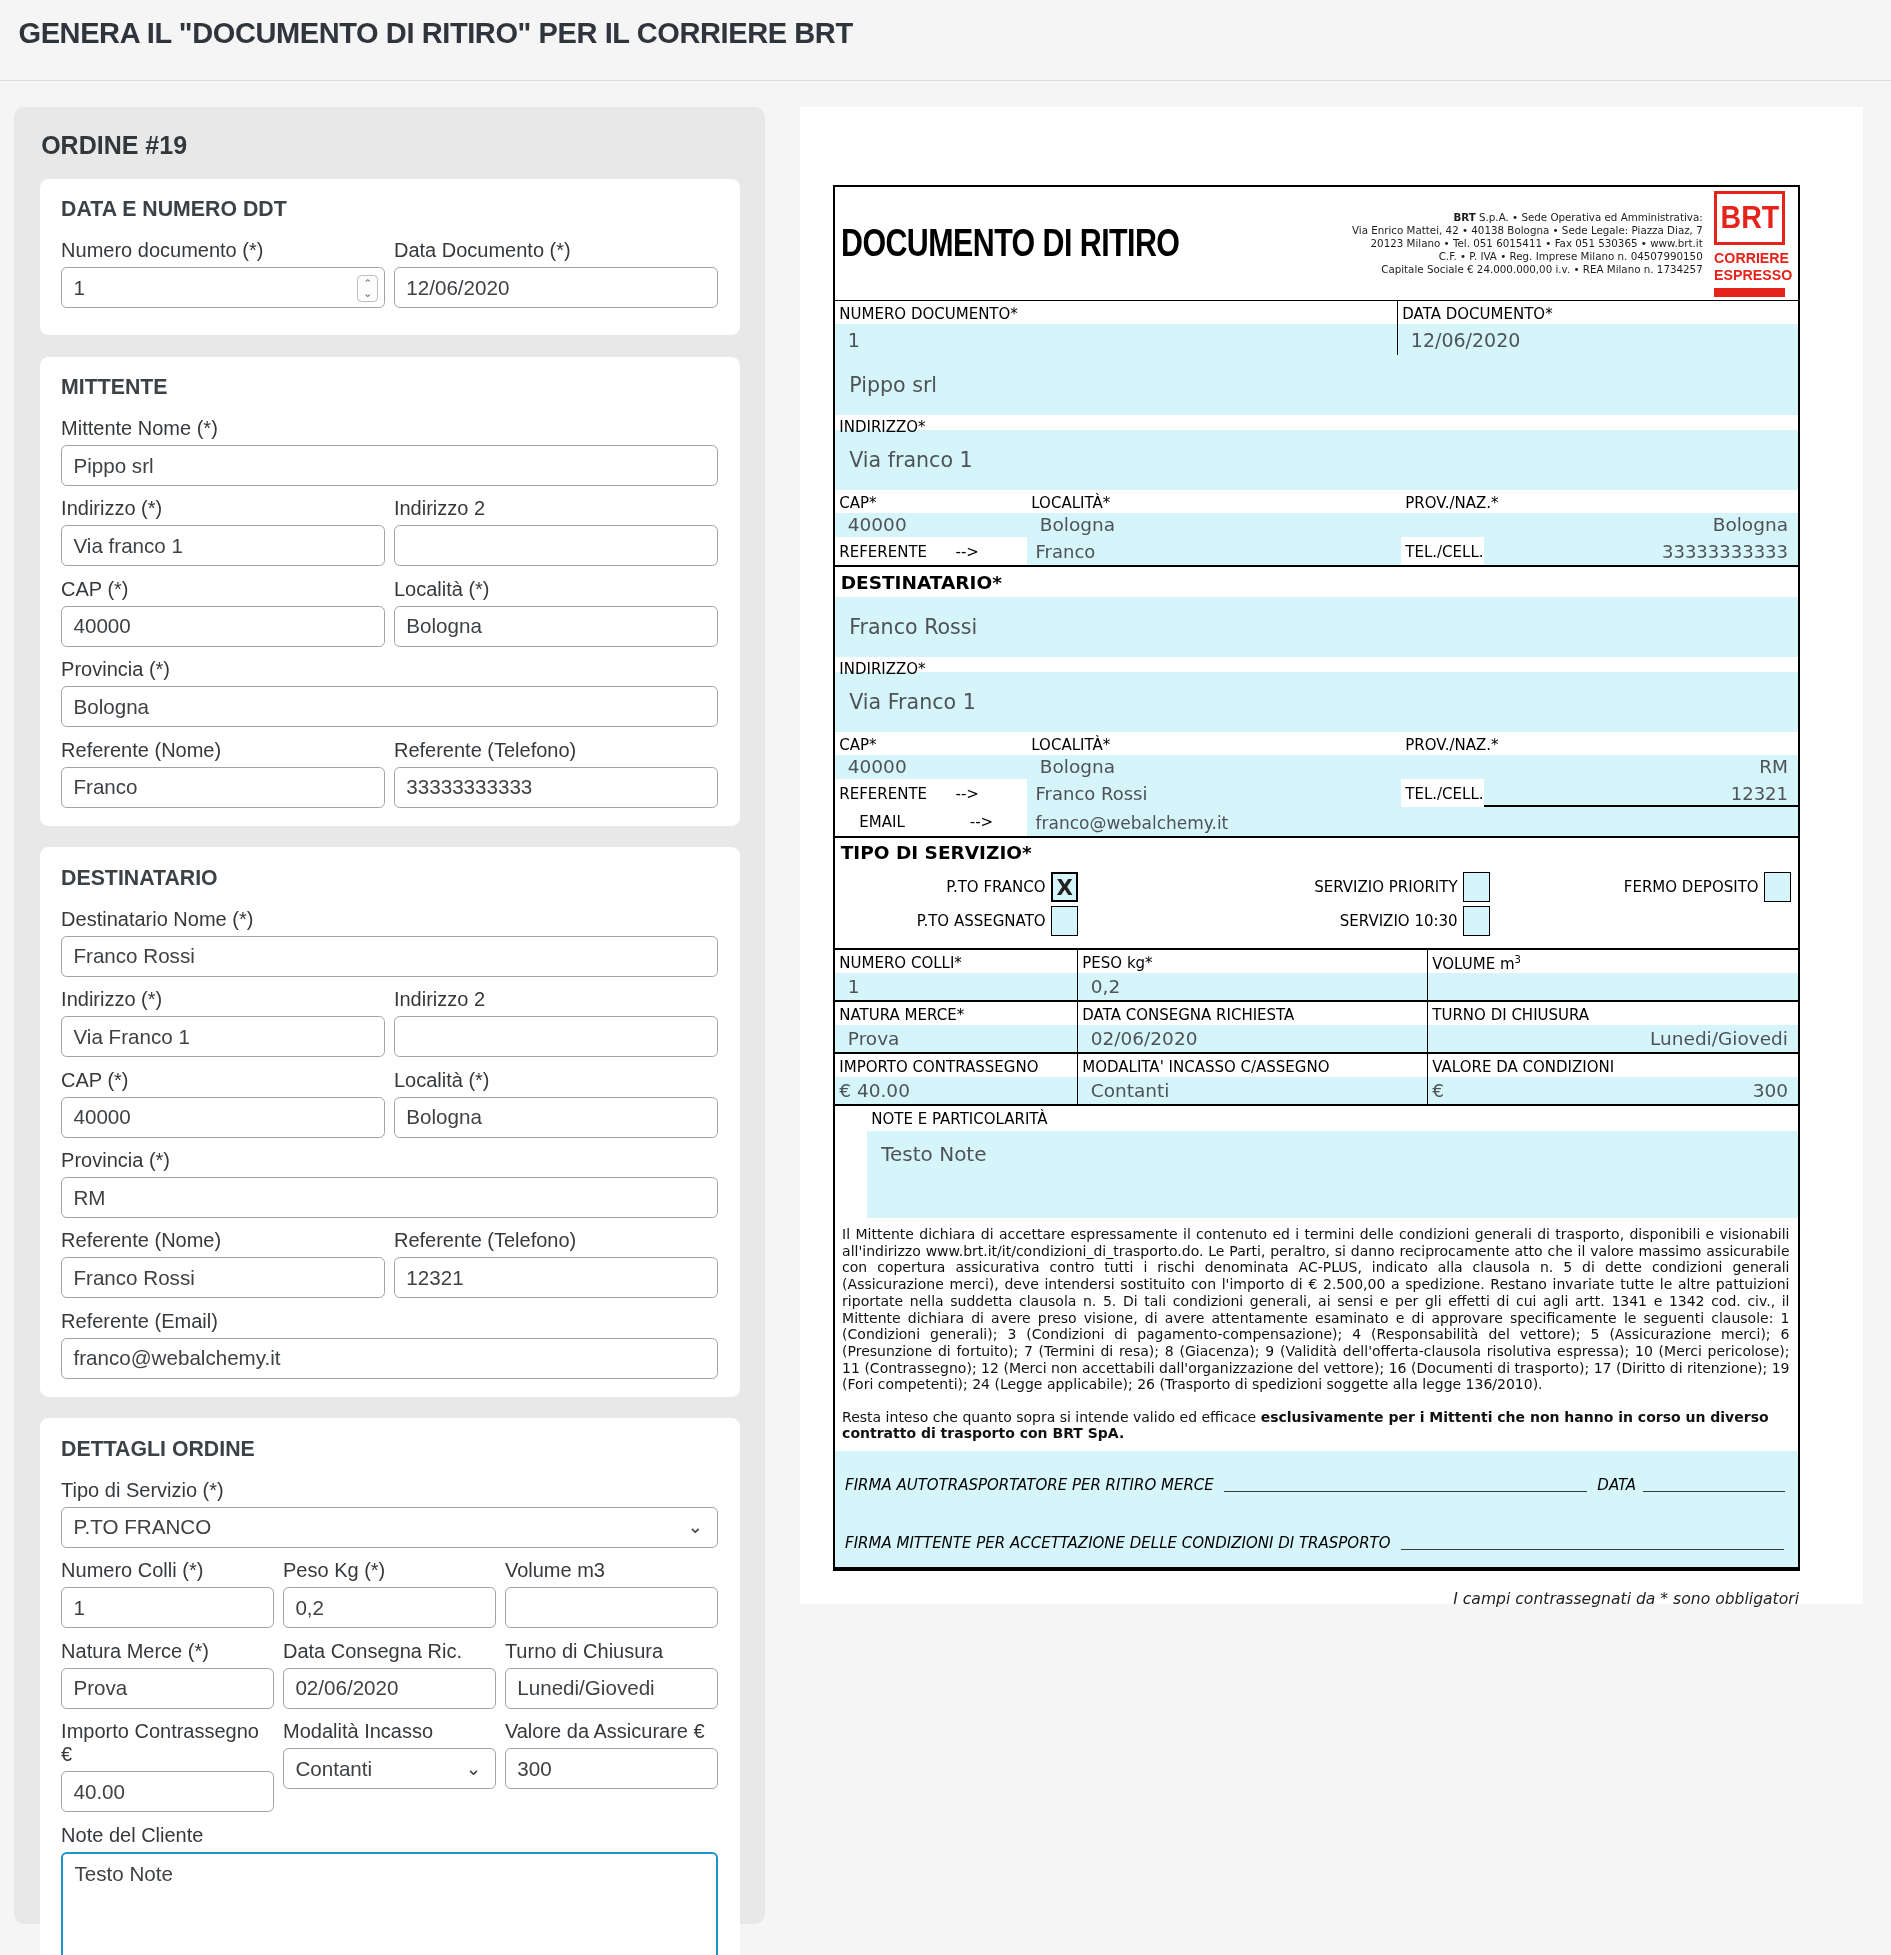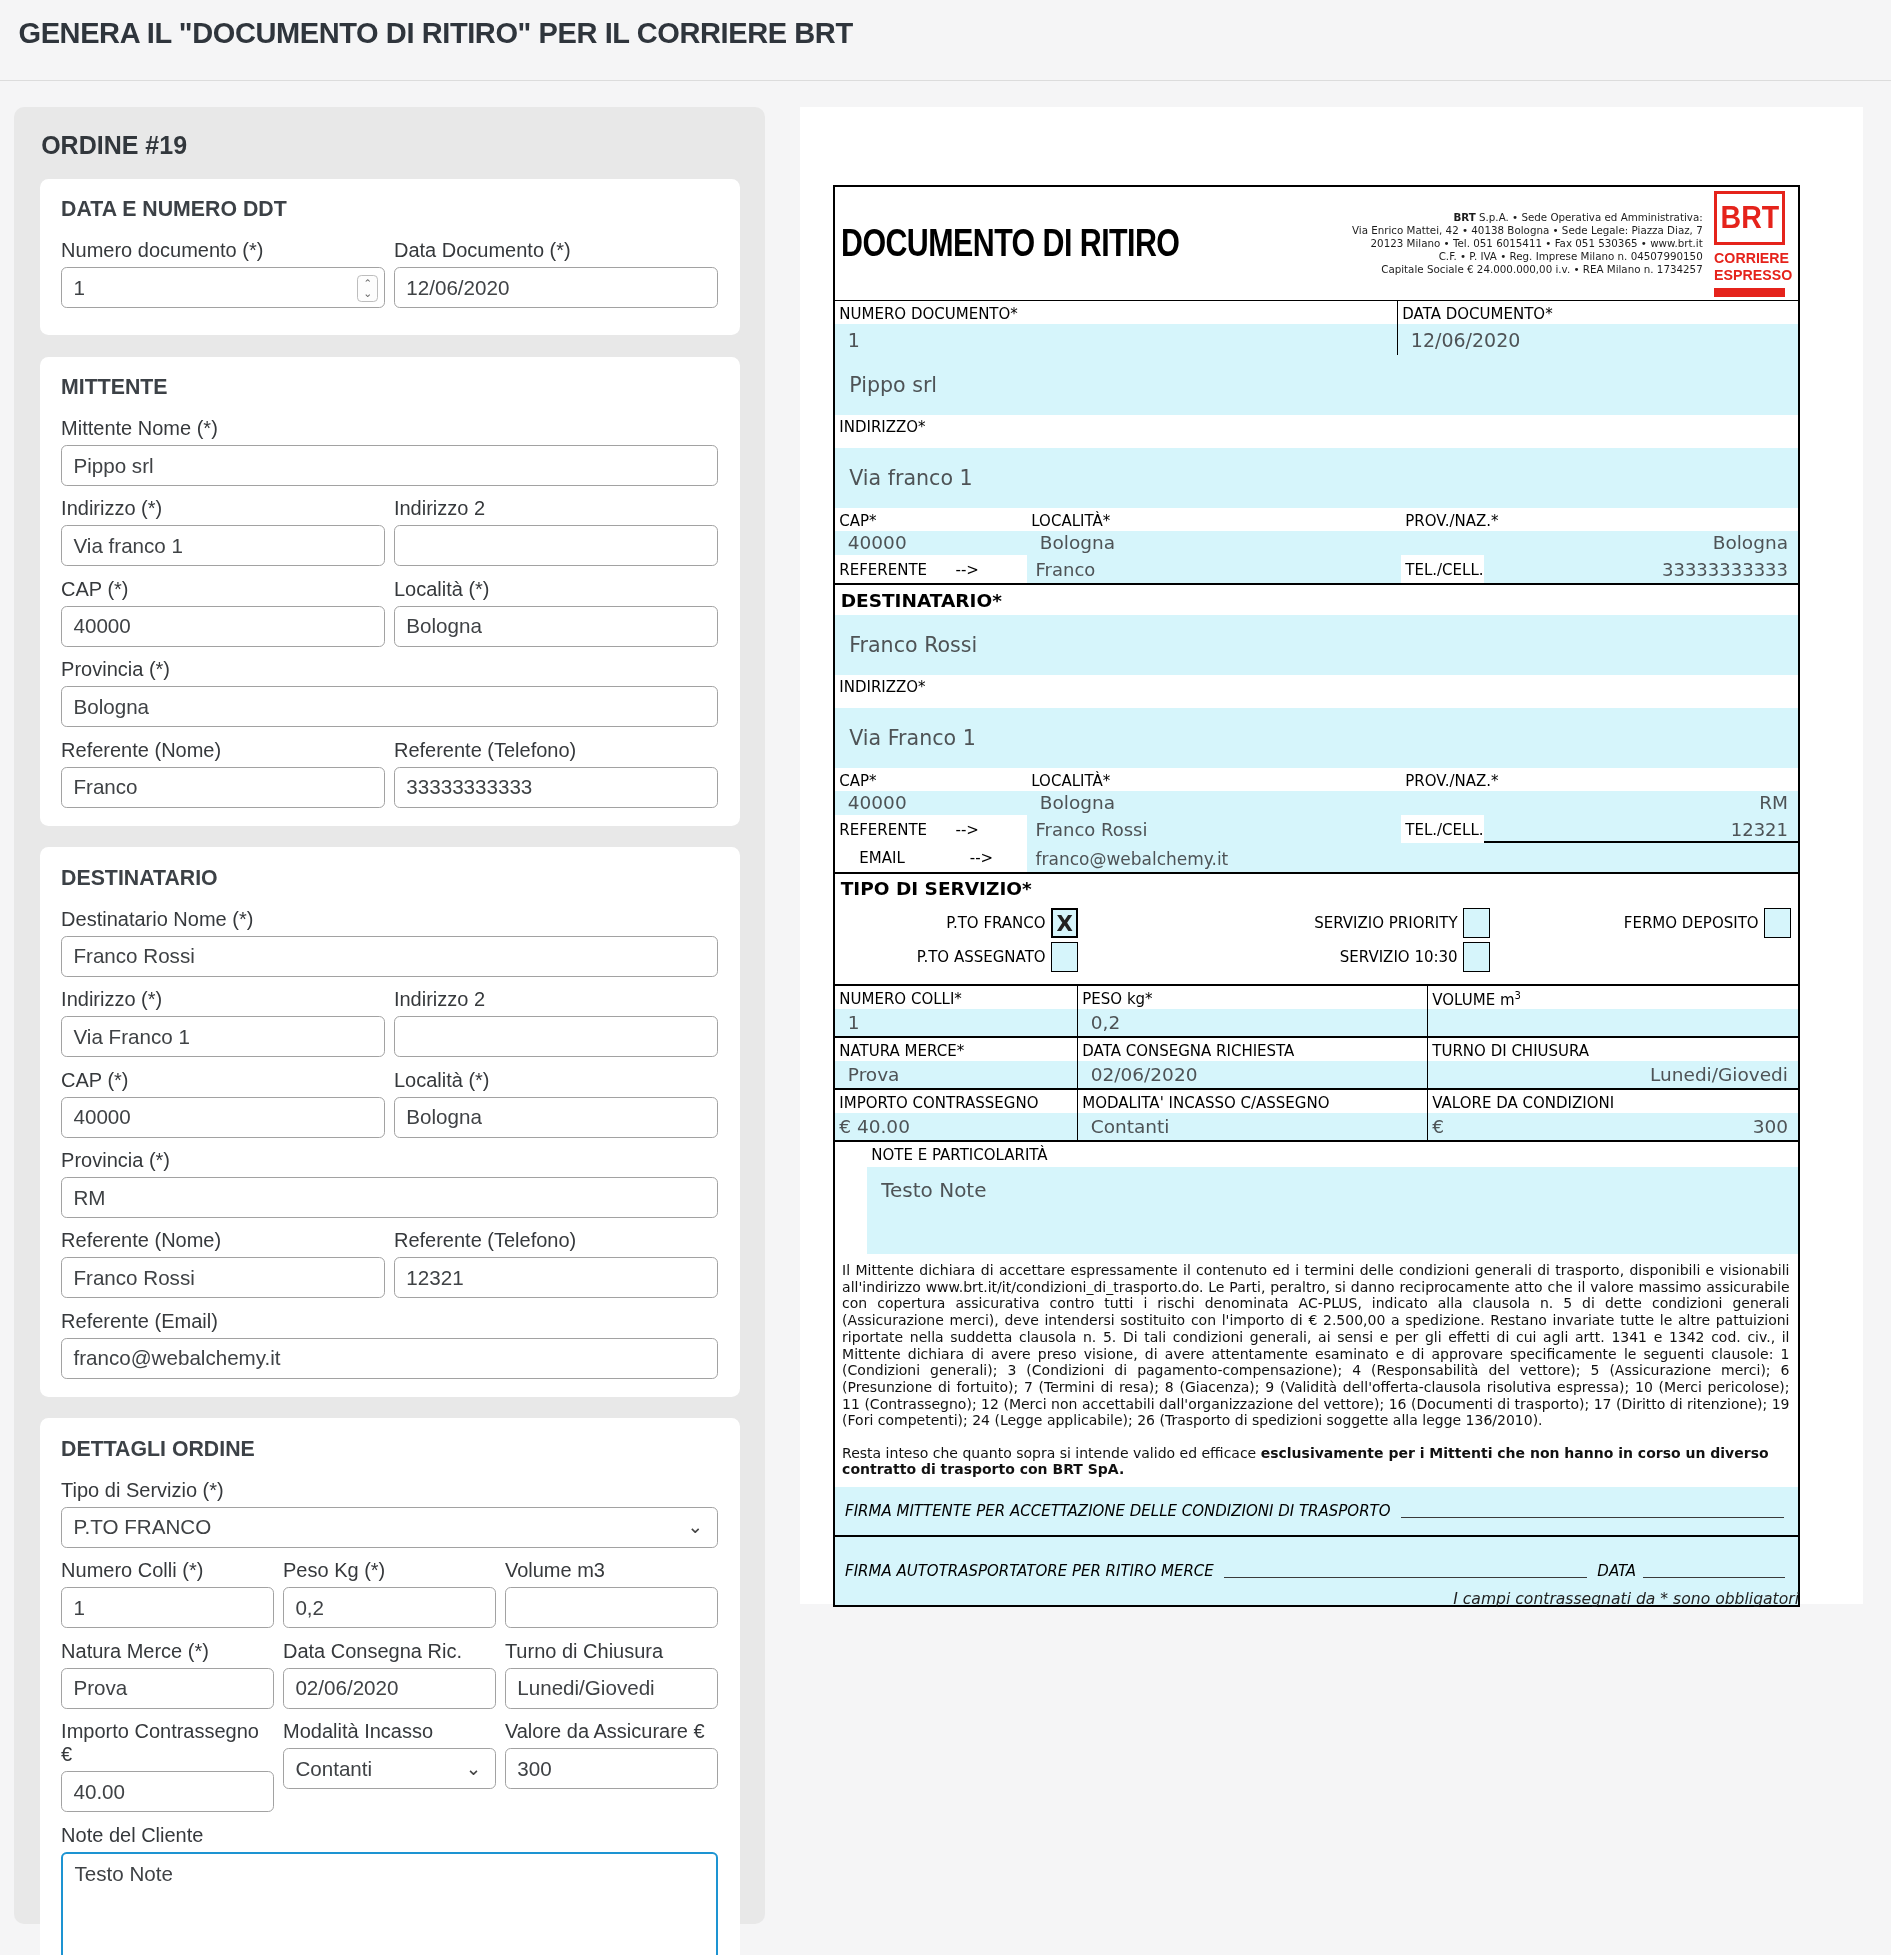--- a/index.html
+++ b/index.html
@@ -43,21 +43,21 @@
   .lab { font-size:15px; padding:3.6px 4.3px 2.8px 4.3px; }
   .val { font-size:19px; color:#4e5356; padding:4.3px 4.3px 4.3px 12.8px; }
 
   .top-grid { display:grid; grid-template-columns:562px 1fr; }
   .top-grid .cell + .cell { border-left:1.4px solid #000; }
   .top-grid .lab { height:23px; }
   .top-grid .val { height:31px; display:flex; align-items:center; }
 
   .sec-head { border-top:2.1px solid #000; font-size:18.5px; font-weight:bold; padding:4.3px 5.7px; font-family:"DejaVu Sans", sans-serif; }
   .bigband { height:60px; display:flex; align-items:center; font-size:20.6px; color:#4e5356; padding-left:14.2px; }
-  .minilab { height:33px; font-size:15px; padding:2.8px 4.3px; }
+  .minilab { height:15px; font-size:15px; padding:2.8px 4.3px; }
   .capgrid { display:grid; grid-template-columns:192px 374px 1fr; }
   .capgrid .lab { height:23px; }
   .capgrid .val { height:24px; font-size:18.5px; padding-top:1.4px; }
   .val.right { text-align:right; padding-right:10px; }
 
   .refrow { display:grid; grid-template-columns:192px 374px 83px 1fr; height:28.4px; align-items:stretch; }
   .refrow .wlab { background:#fff; font-size:15px; padding:5.7px 7.1px 0 4.3px; display:flex; }
   .refrow .wlab .arrow { margin-left:28.4px; }
   .refrow .cval { font-size:18px; color:#4e5356; padding:4.3px 4.3px 0 8.5px; }
   .emailrow { display:grid; grid-template-columns:192px 1fr; height:28.4px; }
@@ -469,27 +469,27 @@
     <div class="note-sec">
       <div class="lab">NOTE E PARTICOLARITÀ</div>
       <div class="note-band cyan">Testo Note</div>
     </div>
 
     <div class="legal">
       <p class="small">Il Mittente dichiara di accettare espressamente il contenuto ed i termini delle condizioni generali di trasporto, disponibili e visionabili all'indirizzo www.brt.it/it/condizioni_di_trasporto.do. Le Parti, peraltro, si danno reciprocamente atto che il valore massimo assicurabile con copertura assicurativa contro tutti i rischi denominata AC-PLUS, indicato alla clausola n. 5 di dette condizioni generali (Assicurazione merci), deve intendersi sostituito con l'importo di € 2.500,00 a spedizione. Restano invariate tutte le altre pattuizioni riportate nella suddetta clausola n. 5. Di tali condizioni generali, ai sensi e per gli effetti di cui agli artt. 1341 e 1342 cod. civ., il Mittente dichiara di avere preso visione, di avere attentamente esaminato e di approvare specificamente le seguenti clausole: 1 (Condizioni generali); 3 (Condizioni di pagamento-compensazione); 4 (Responsabilità del vettore); 5 (Assicurazione merci); 6 (Presunzione di fortuito); 7 (Termini di resa); 8 (Giacenza); 9 (Validità dell'offerta-clausola risolutiva espressa); 10 (Merci pericolose); 11 (Contrassegno); 12 (Merci non accettabili dall'organizzazione del vettore); 16 (Documenti di trasporto); 17 (Diritto di ritenzione); 19 (Fori competenti); 24 (Legge applicabile); 26 (Trasporto di spedizioni soggette alla legge 136/2010).</p>
       <p class="resta"><span>Resta inteso che quanto sopra si intende valido ed efficace </span><b>esclusivamente per i Mittenti che non hanno in corso un diverso contratto di trasporto con BRT SpA.</b></p>
     </div>
 
-    <div class="firma firma1 cyan">
-      <span>FIRMA MITTENTE PER ACCETTAZIONE DELLE CONDIZIONI DI TRASPORTO</span>
-      <span class="sig-line" style="max-width:569px;"></span>
-    </div>
     <div class="firma firma2 cyan">
       <span>FIRMA AUTOTRASPORTATORE PER RITIRO MERCE</span>
       <span class="sig-line"></span>
       <span class="datalab">DATA</span>
       <span class="sig-short"></span>
     </div>
+    <div class="firma firma1 cyan">
+      <span>FIRMA MITTENTE PER ACCETTAZIONE DELLE CONDIZIONI DI TRASPORTO</span>
+      <span class="sig-line" style="max-width:569px;"></span>
+    </div>
   </div>
 
   <div class="footnote" style="top:1483px;">I campi contrassegnati da * sono obbligatori</div>
 </div>
 
 
 </body></html>

